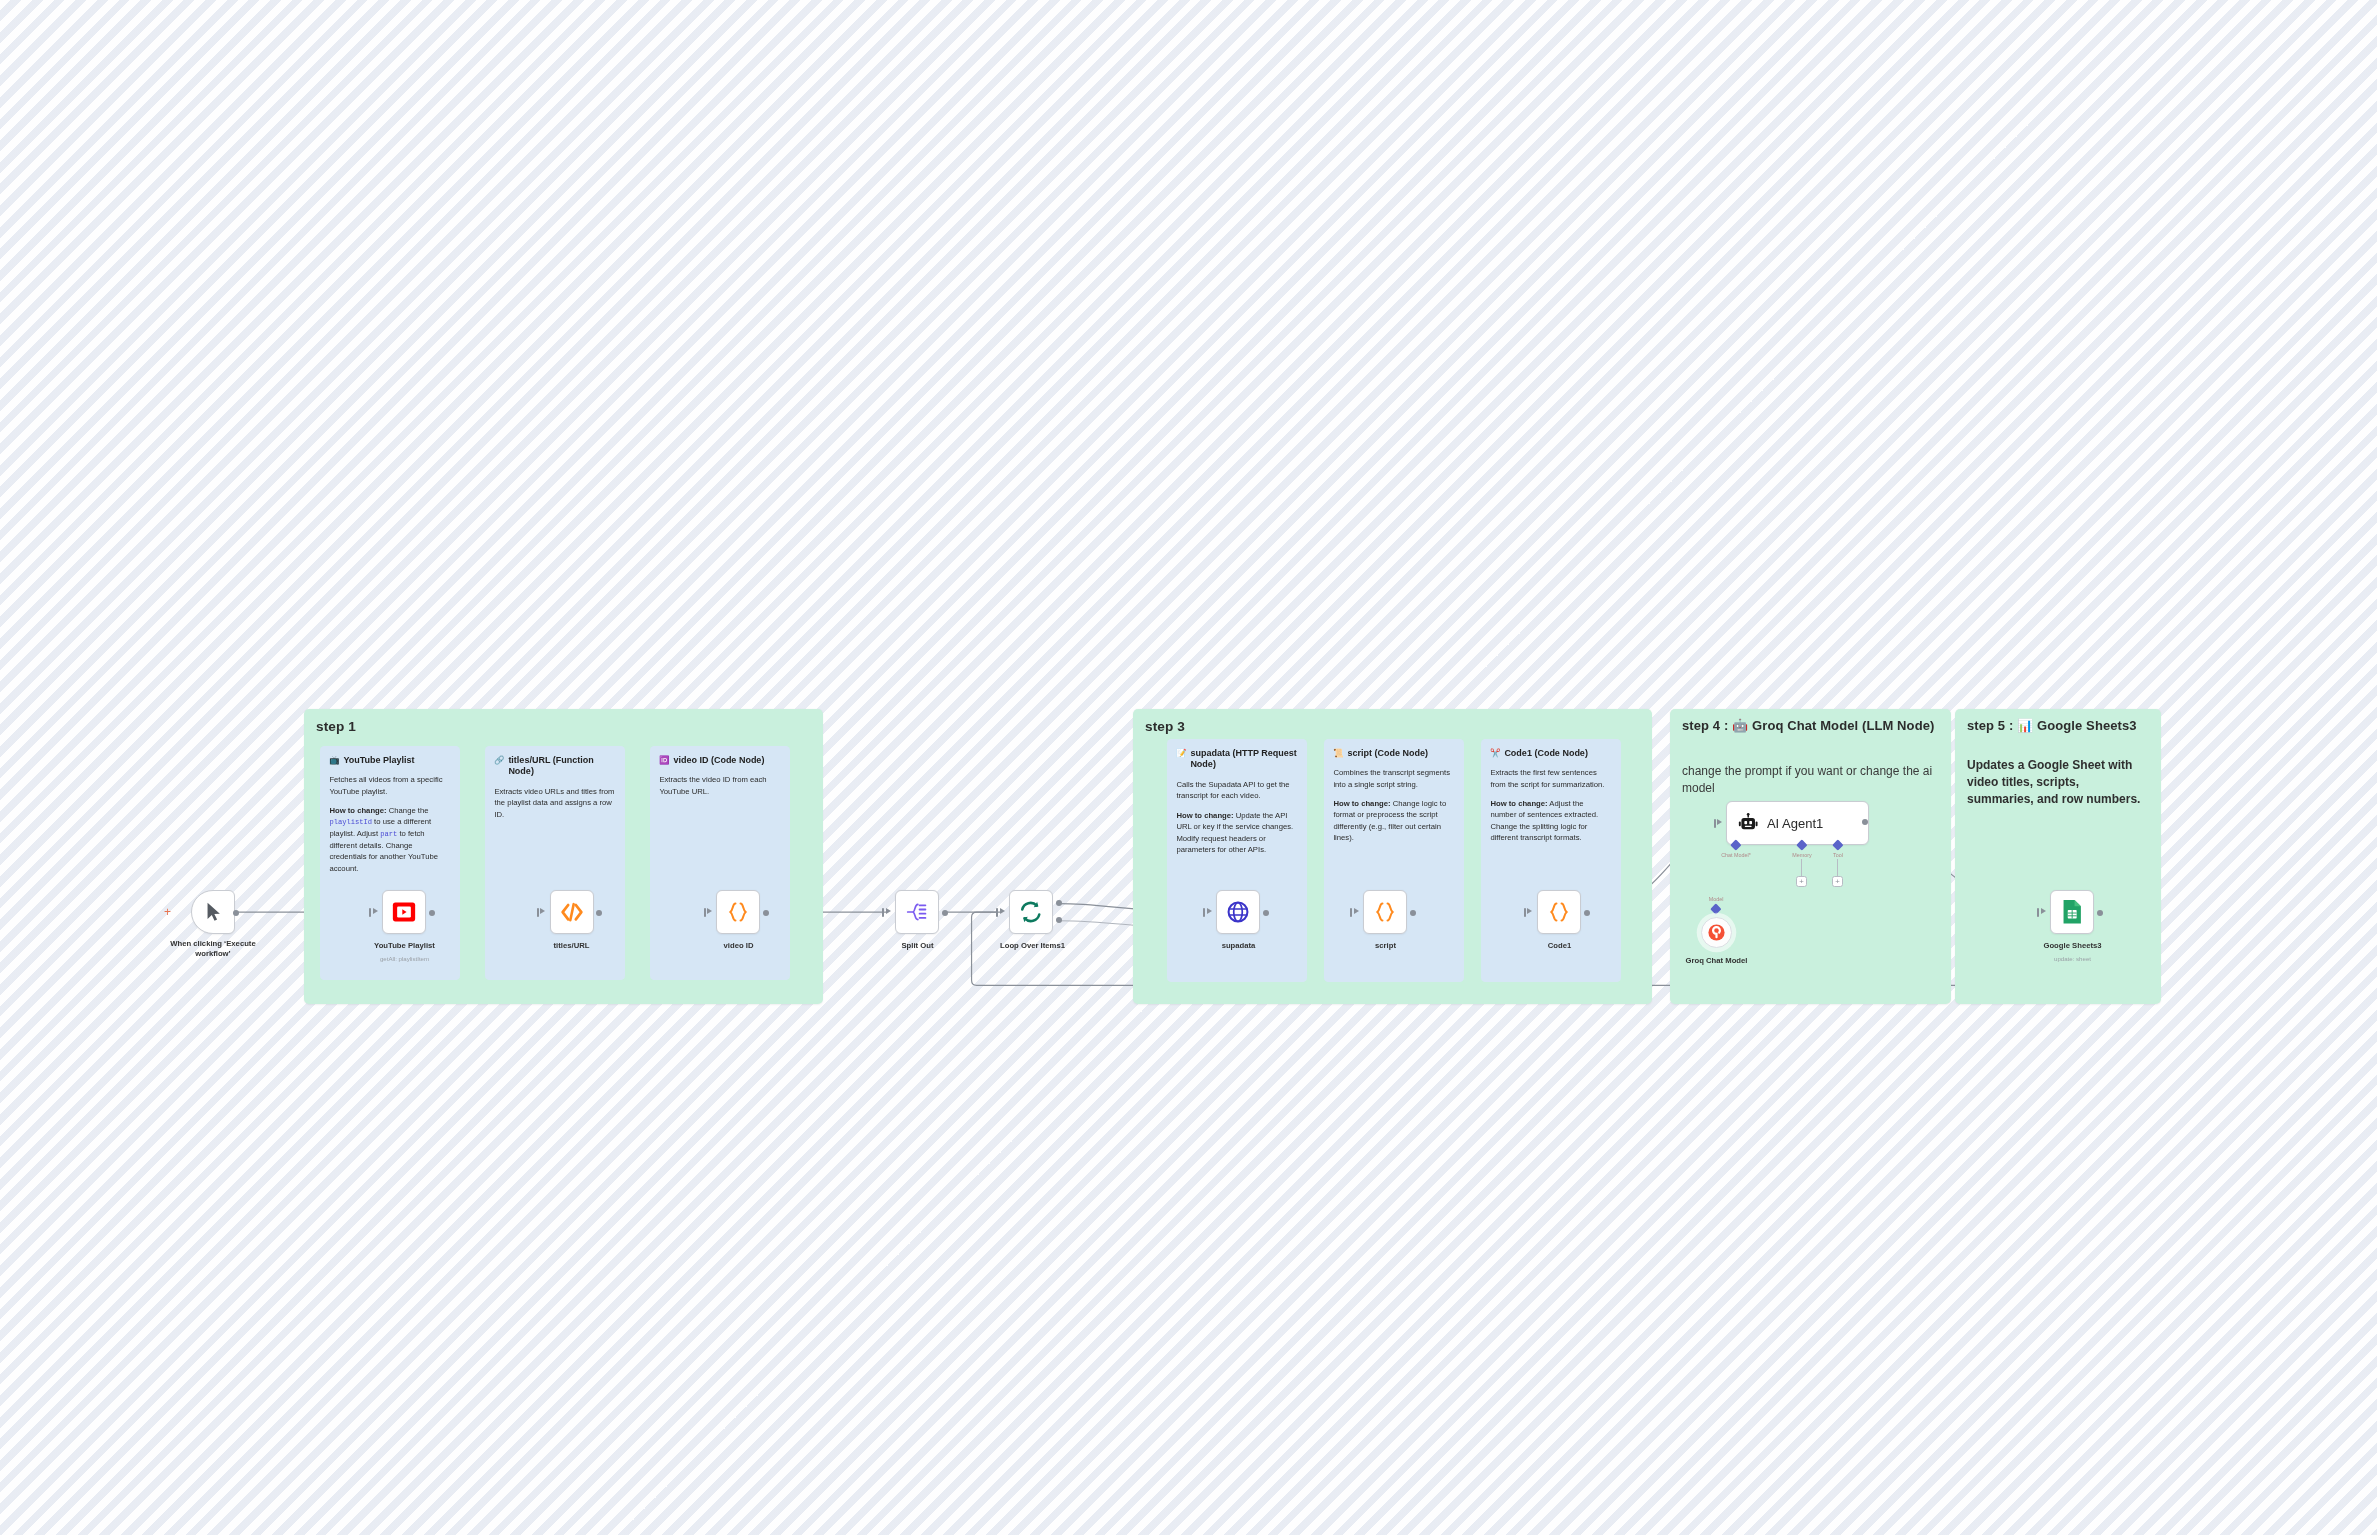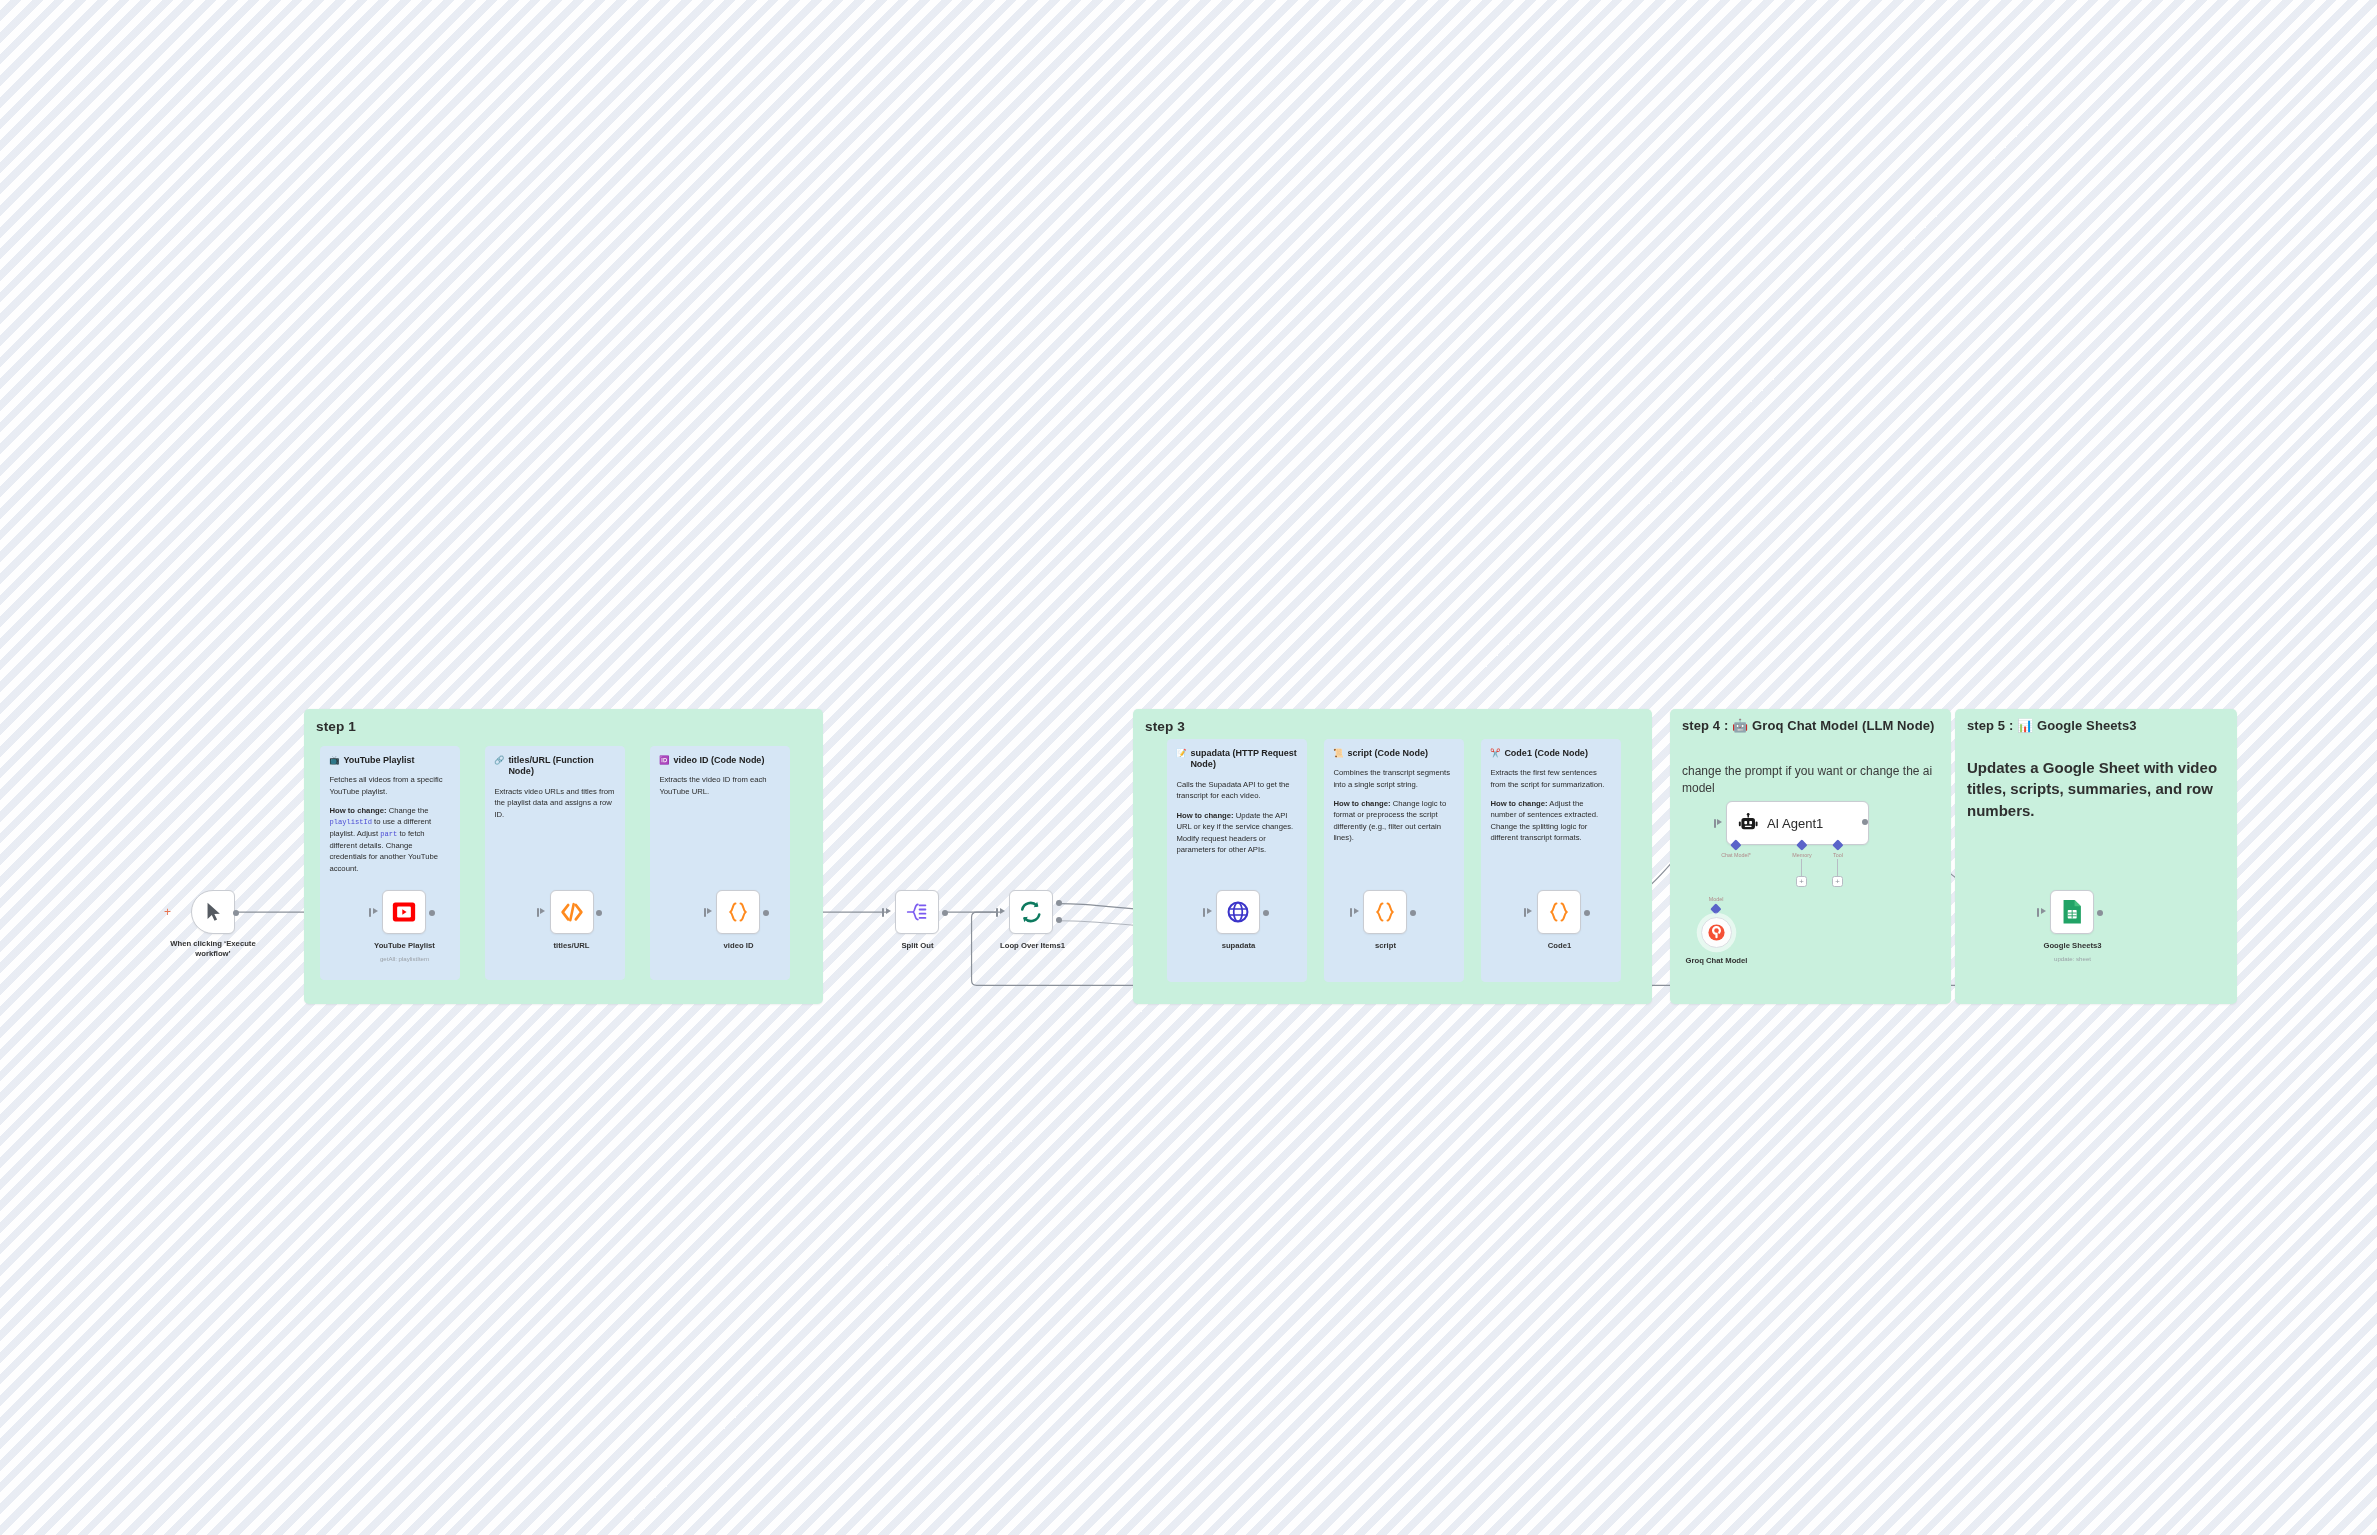--- a/index.html
+++ b/index.html
@@ -245,23 +245,23 @@
 
   <div class="step-panel" style="left:1133px; top:709px; width:519px; height:295px;">
     <div class="step-title">step 3</div>
   </div>
 
   <div class="step-panel" style="left:1670px; top:709px; width:281px; height:295px;">
     <div class="step-title" style="font-size:13px;">step 4 : 🤖 Groq Chat Model (LLM Node)</div>
     <div class="step-sub" style="top:54px;">change the prompt if you want or change the ai model</div>
   </div>
 
-  <div class="step-panel" style="left:1955px; top:709px; width:282px; height:295px;">
+  <div class="step-panel" style="left:1955px; top:709px; width:206px; height:295px;">
     <div class="step-title" style="font-size:13px;">step 5 : 📊 Google Sheets3</div>
-    <div class="step-body" style="top:48px; font-size:15px;">Updates a Google Sheet with video titles, scripts, summaries, and row numbers.</div>
+    <div class="step-body" style="top:48px; font-size:12px;">Updates a Google Sheet with video titles, scripts, summaries, and row numbers.</div>
   </div>
 
   <div class="note-card" style="left:320px; top:746px; width:140px; height:234px;">
     <div class="note-head">
       <span class="emj">📺</span>
       <span>YouTube Playlist</span>
     </div>
     <div class="note-p">Fetches all videos from a specific YouTube playlist.</div>
     <div class="note-p">
       <b>How to change:</b><span> Change the </span><code>playlistId</code><span> to use a different playlist. Adjust </span><code>part</code><span> to fetch different details. Change credentials for another YouTube account.</span>

